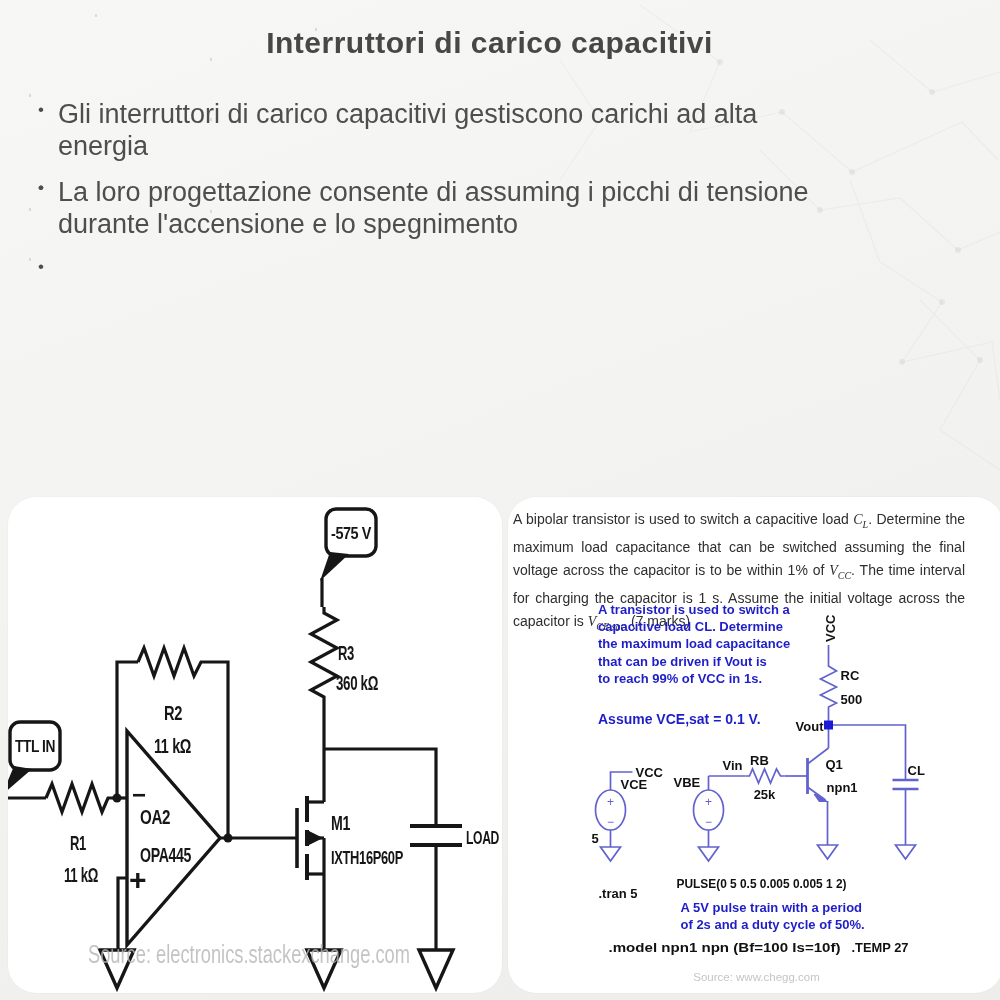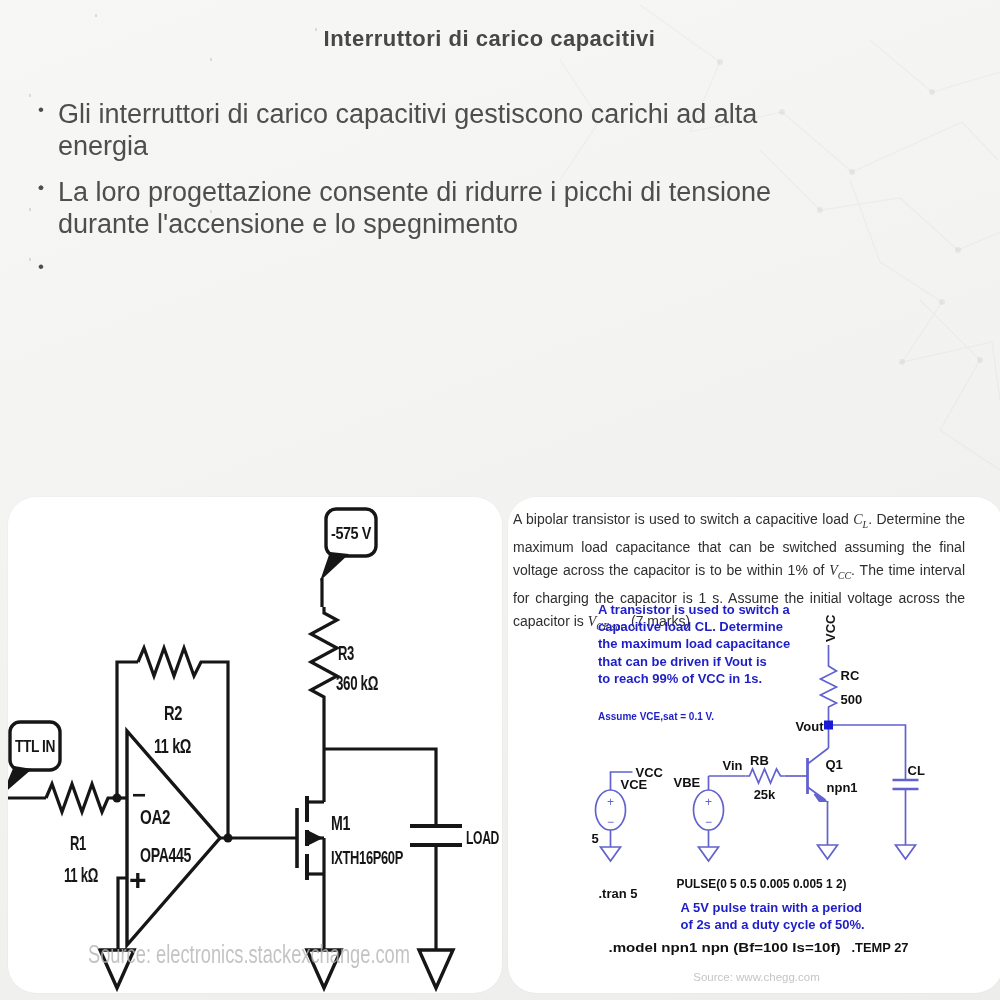--- a/index.html
+++ b/index.html
@@ -4,21 +4,21 @@
 <style>
   html,body{margin:0;padding:0;}
   body{
     width:1000px;height:1000px;position:relative;overflow:hidden;
     font-family:"Liberation Sans",sans-serif;
     background:linear-gradient(160deg,#f7f7f6 0%,#f2f2f1 55%,#ededec 100%);
   }
   .mesh{position:absolute;left:0;top:0;z-index:0;}
   .title{
     position:absolute;top:26px;left:0;width:979px;text-align:center;
-    font-size:22px;font-weight:600;color:#474747;letter-spacing:.5px;z-index:2;
+    font-size:30px;font-weight:600;color:#474747;letter-spacing:.5px;z-index:2;
   }
   .bullets{
     position:absolute;left:36px;top:98px;width:900px;z-index:2;
     list-style:none;margin:0;padding:0;
     font-size:27px;font-weight:500;color:#4e4e4e;line-height:1.19;
   }
   .bullets li{position:relative;padding-left:22px;margin-bottom:14px;}
   .bullets .dot{position:absolute;left:2px;top:2px;font-size:17px;color:#4e4e4e;}
   .bullets .btxt{white-space:pre-line;}
   .panel{
@@ -33,21 +33,21 @@
     font-size:14px;line-height:23px;color:#2e2e2e;text-align:justify;z-index:3;
   }
   .problem .mv{font-family:"Liberation Serif",serif;font-style:italic;}
   .problem sub{font-size:10px;font-family:"Liberation Serif",serif;font-style:italic;}
   .bluenote{
     position:absolute;left:90px;top:104px;width:250px;z-index:3;
     color:#1e1ec8;font-weight:bold;font-size:13px;line-height:17.2px;white-space:pre-line;
   }
   .blueassume{
     position:absolute;left:90px;top:214px;width:250px;z-index:3;
-    color:#1e1ec8;font-weight:bold;font-size:10px;
+    color:#1e1ec8;font-weight:bold;font-size:14px;
   }
   
   text{font-family:"Liberation Sans",sans-serif;}
   .blk{fill:#161616;font-weight:bold;letter-spacing:-0.5px;}
   .blu{fill:#111111;font-weight:bold;}
   .bluetxt{fill:#1e1ec8;font-weight:bold;}
   .gray{fill:#b5b5b5;}
 </style>
 </head>
 <body>
@@ -92,21 +92,21 @@
   <li>
     <span class="dot">•</span>
     <span class="btxt">Gli interruttori di carico capacitivi gestiscono carichi ad alta
 energia</span>
   </li>
   <li>
     <span class="dot">•</span>
   </li>
   <li>
     <span class="dot">•</span>
-    <span class="btxt">La loro progettazione consente di ridurre i picchi di tensione
+    <span class="btxt">La loro progettazione consente di assuming i picchi di tensione
 durante l'accensione e lo spegnimento</span>
   </li>
   <li>
     <span class="dot">•</span>
   </li>
 </ul>
 
 <div class="panel" id="panel-left">
   <svg class="csvg" viewBox="8 497 494 496">
     <g stroke="#161616" stroke-width="3.2" fill="none" stroke-linejoin="miter" stroke-linecap="butt">

